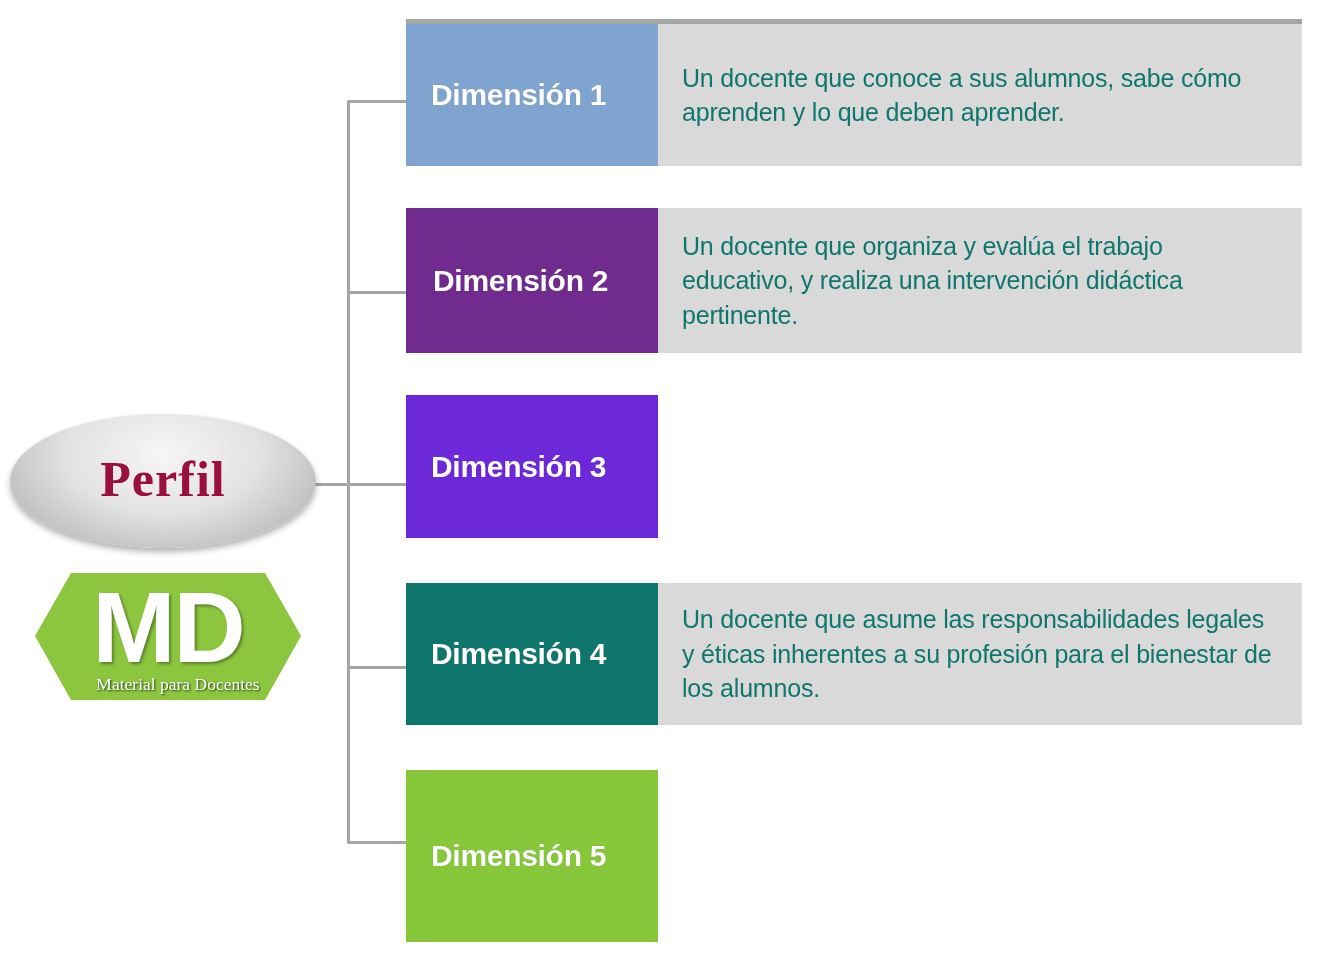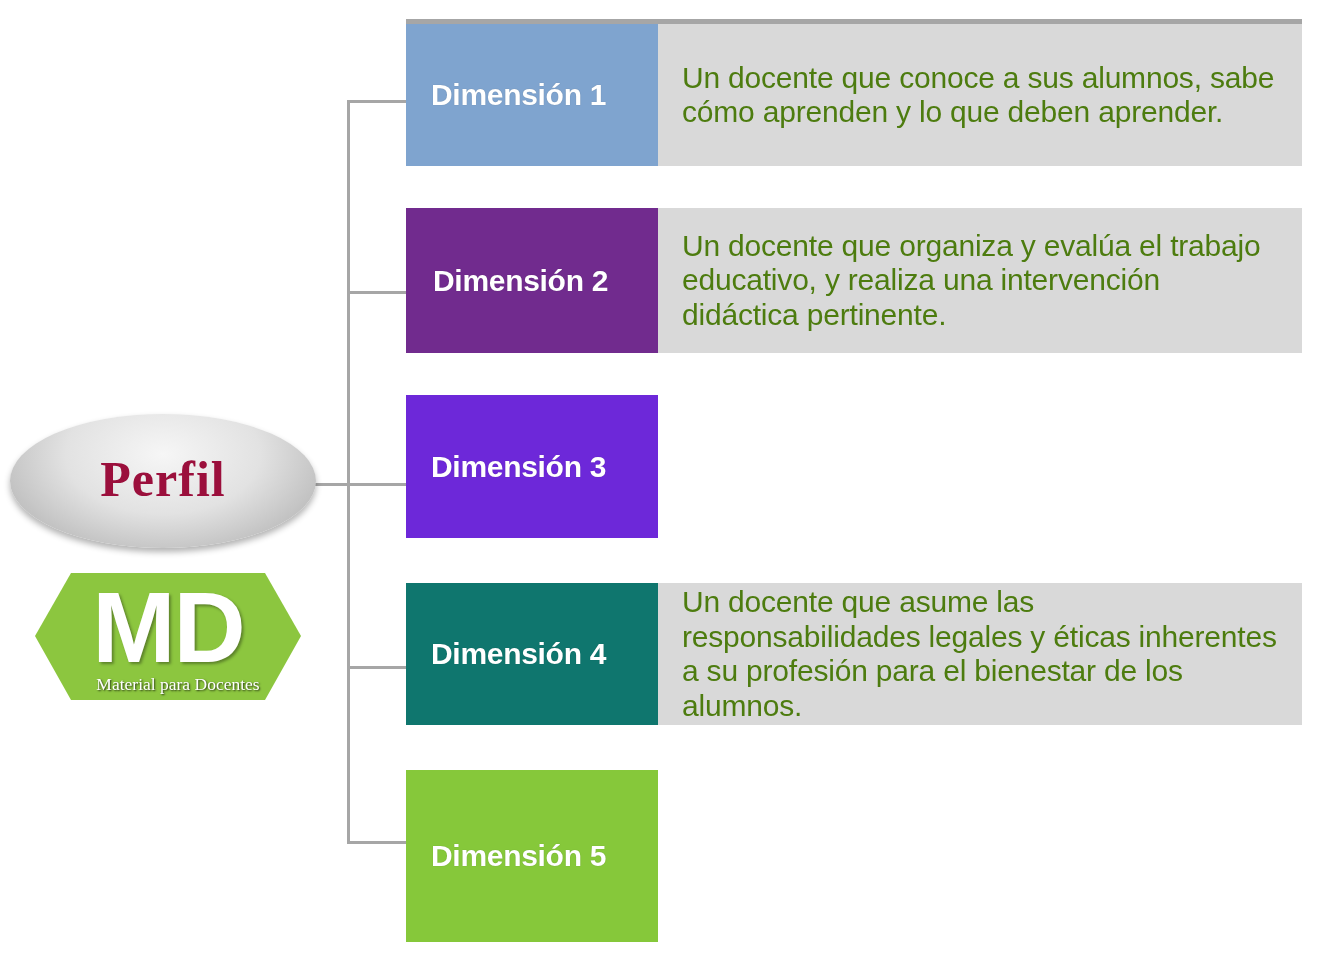--- a/index.html
+++ b/index.html
@@ -6,21 +6,21 @@
   body { width:1321px; height:962px; position:relative; overflow:hidden; font-family:"Liberation Sans", sans-serif; }
   .abs { position:absolute; }
   .top-rule { left:406px; top:19px; width:896px; height:5px; background:#a6a6a6; }
   .vline { left:347px; top:101px; width:3px; height:742px; background:#a6a6a6; }
   .hline { height:3px; background:#a6a6a6; }
   .row { position:absolute; left:406px; width:896px; display:flex; }
   .dim-cell { width:252px; height:100%; display:flex; align-items:center; padding-left:25px; box-sizing:border-box;
               color:#ffffff; font-weight:bold; font-size:30px; letter-spacing:-0.3px;
               text-shadow:0 0 1px rgba(0,0,0,0.25); }
   .desc-cell { flex:1; height:100%; background:#d9d9d9; box-sizing:border-box; padding:0 24px;
-               display:flex; align-items:center; color:#4d7c0f; font-size:30px; line-height:34.5px;
+               display:flex; align-items:center; color:#0f766e; font-size:25px; line-height:34.5px;
                letter-spacing:-0.2px; }
   .oval { left:10px; top:414px; width:306px; height:134px; border-radius:50%;
           background:radial-gradient(ellipse at 50% 30%, #f6f6f6 0%, #e2e2e2 45%, #bdbdbd 80%, #9c9c9c 100%);
           box-shadow:0 4px 6px rgba(0,0,0,0.3); display:flex; align-items:center; justify-content:center; }
   .oval-text { color:#9b0f3c; font-weight:bold; font-size:50px; letter-spacing:1px; margin-top:-4px;font-family:Liberation Serif, serif; }
   .connector-oval { left:312px; top:483px; width:36px; height:3px; background:#a6a6a6; }
   .logo { left:35px; top:573px; width:266px; height:162px; }
   .logo svg { display:block; }
   .logo-md { position:absolute; left:0; top:4px; width:266px; text-align:center; color:#ffffff; font-weight:bold;
              font-size:100px; line-height:100px; letter-spacing:-2px; text-shadow:2px 2px 3px rgba(0,0,0,0.35); }

